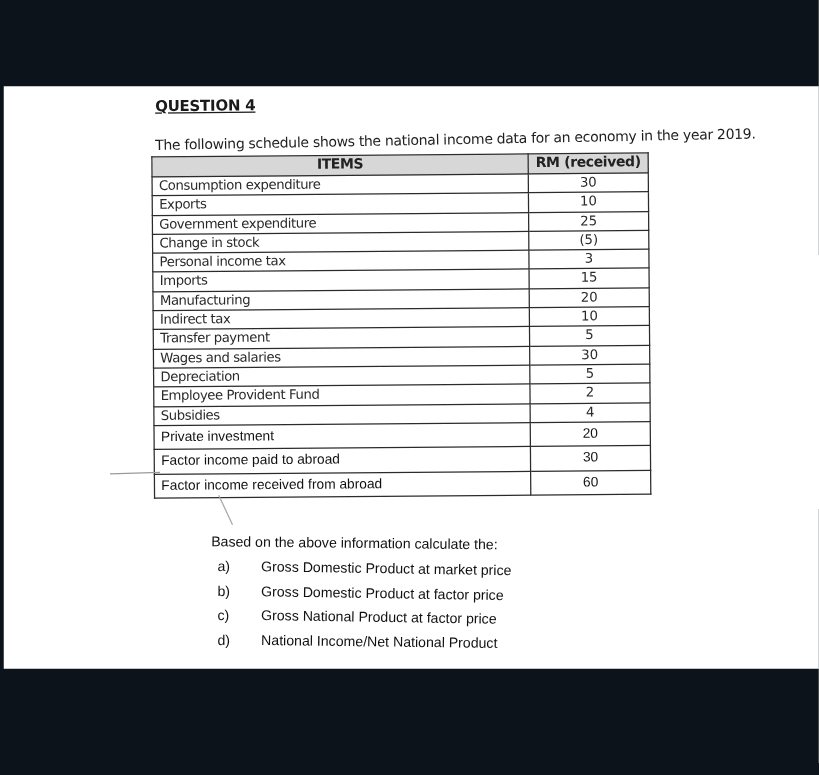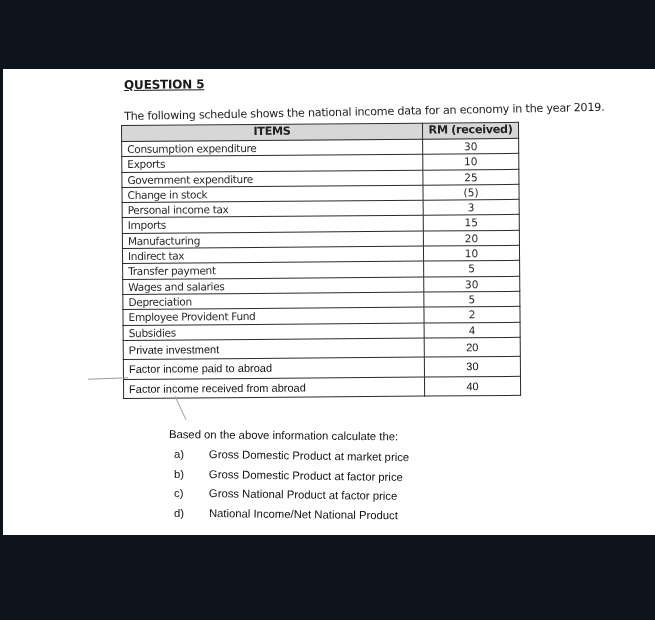--- a/index.html
+++ b/index.html
@@ -54,21 +54,21 @@
     .qlist li:nth-child(1) .txt { transform:rotate(0.9deg); transform-origin:left top; }
     .qlist li:nth-child(2) .txt { transform:rotate(0.9deg); transform-origin:left top; }
     .qlist li:nth-child(3) .txt { transform:rotate(0.9deg); transform-origin:left top; }
     .qlist li:nth-child(4) .txt { transform:rotate(0.7deg); transform-origin:left top; }
   </style>
 </head>
 <body>
 
 <div class="paper"></div>
 
-<div class="qtitle">QUESTION 5</div>
+<div class="qtitle">QUESTION 4</div>
 <div class="intro">The following schedule shows the national income data for an economy in the year 2019.</div>
 
 <table class="sched">
   <thead>
     <tr>
       <th>ITEMS</th>
       <th>RM (received)</th>
     </tr>
   </thead>
   <tbody>
@@ -127,21 +127,21 @@
     <tr class="tall">
         <td class="item">Private investment</td>
         <td class="val">20</td>
       </tr>
     <tr class="tall">
         <td class="item">Factor income paid to abroad</td>
         <td class="val">30</td>
       </tr>
     <tr class="tall">
         <td class="item">Factor income received from abroad</td>
-        <td class="val">40</td>
+        <td class="val">60</td>
       </tr>
   </tbody>
 </table>
 
 <div class="pen-mark"></div>
 <div class="pen-mark2"></div>
 
 <div class="instr">Based on the above information calculate the:</div>
 
 <ul class="qlist">

